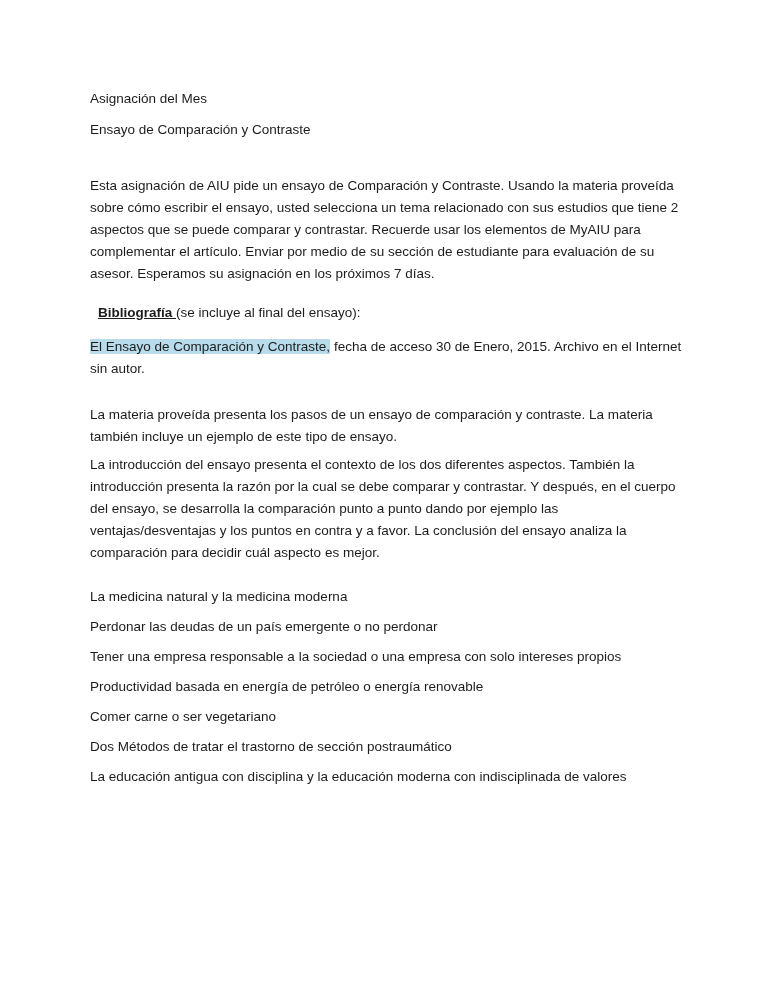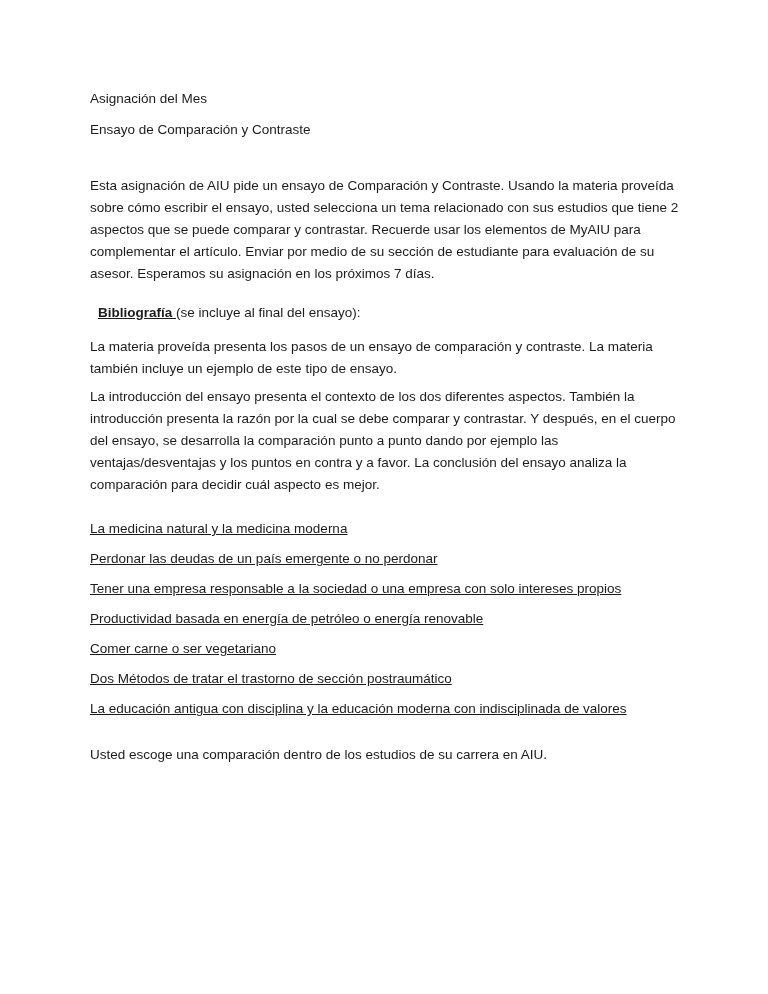--- a/index.html
+++ b/index.html
@@ -26,21 +26,21 @@
     line-height: 22px;
   }
   .content p { margin: 0 0 11px 0; }
   .mb-9  { margin-bottom: 9px  !important; }
   .mb-34 { margin-bottom: 34px !important; }
   .mb-17 { margin-bottom: 17px !important; }
   .mb-12 { margin-bottom: 12px !important; }
   .mb-24 { margin-bottom: 24px !important; }
   .mb-6  { margin-bottom: 6px  !important; }
   .mb-22 { margin-bottom: 22px !important; }
-  .examples-list p { margin: 7px 0 8px 0; text-decoration: underline; }
+  .examples-list p { margin: 7px 0 8px 0; }
   .closing { margin-top: 24px !important; margin-bottom: 0 !important; }
   .biblio-label {
     font-weight: bold;
     text-decoration: underline;
     padding-left: 8px;
   }
   .highlight {
     background-color: #b8dcec; 
   }
 </style>
@@ -51,32 +51,32 @@
   <div class="content">
 
     <p class="mb-9">Asignación del Mes</p>
 
     <p class="mb-34">Ensayo de Comparación y Contraste</p>
 
     <p class="mb-17">Esta asignación de AIU pide un ensayo de Comparación y Contraste. Usando la materia proveída sobre cómo escribir el ensayo, usted selecciona un tema relacionado con sus estudios que tiene 2 aspectos que se puede comparar y contrastar.  Recuerde usar los elementos de MyAIU para complementar el artículo. Enviar por medio de su sección de estudiante para evaluación de su asesor. Esperamos su asignación en los próximos 7 días.</p>
 
     <p class="mb-12"><span class="biblio-label">Bibliografía </span><span>(se incluye al final del ensayo):</span></p>
 
+    <p class="mb-24"><span class="highlight" style="background-color: rgb(184, 220, 236);">El Ensayo de Comparación y Contraste,</span><span> fecha de acceso 30 de Enero, 2015. Archivo en el Internet sin autor.</span></p>
 
     <p class="mb-6">La materia proveída presenta los pasos de un ensayo de comparación y contraste. La materia también incluye un ejemplo de este tipo de ensayo.</p>
 
     <p class="mb-22">La introducción del ensayo presenta el contexto de los dos diferentes aspectos. También la introducción presenta la razón por la cual se debe comparar y contrastar. Y después, en el cuerpo del ensayo, se desarrolla la comparación punto a punto dando por ejemplo las ventajas/desventajas y los puntos en contra y a favor. La conclusión del ensayo analiza la comparación para decidir cuál aspecto es mejor.</p>
 
 
     <div class="examples-list">
       <p>La medicina natural y la medicina moderna</p>
       <p>Perdonar las deudas de un país emergente o no perdonar</p>
       <p>Tener una empresa responsable a la sociedad o una empresa con solo intereses propios</p>
       <p>Productividad basada en energía de petróleo o energía renovable</p>
       <p>Comer carne o ser vegetariano</p>
       <p>Dos Métodos de tratar el trastorno de sección postraumático</p>
       <p>La educación antigua con disciplina y la educación moderna con indisciplinada de valores</p>
     </div>
 
-    <p class="closing">Usted escoge una comparación dentro de los estudios de su carrera en AIU.</p>
 
   </div>
 </div>
 
 </body></html>

